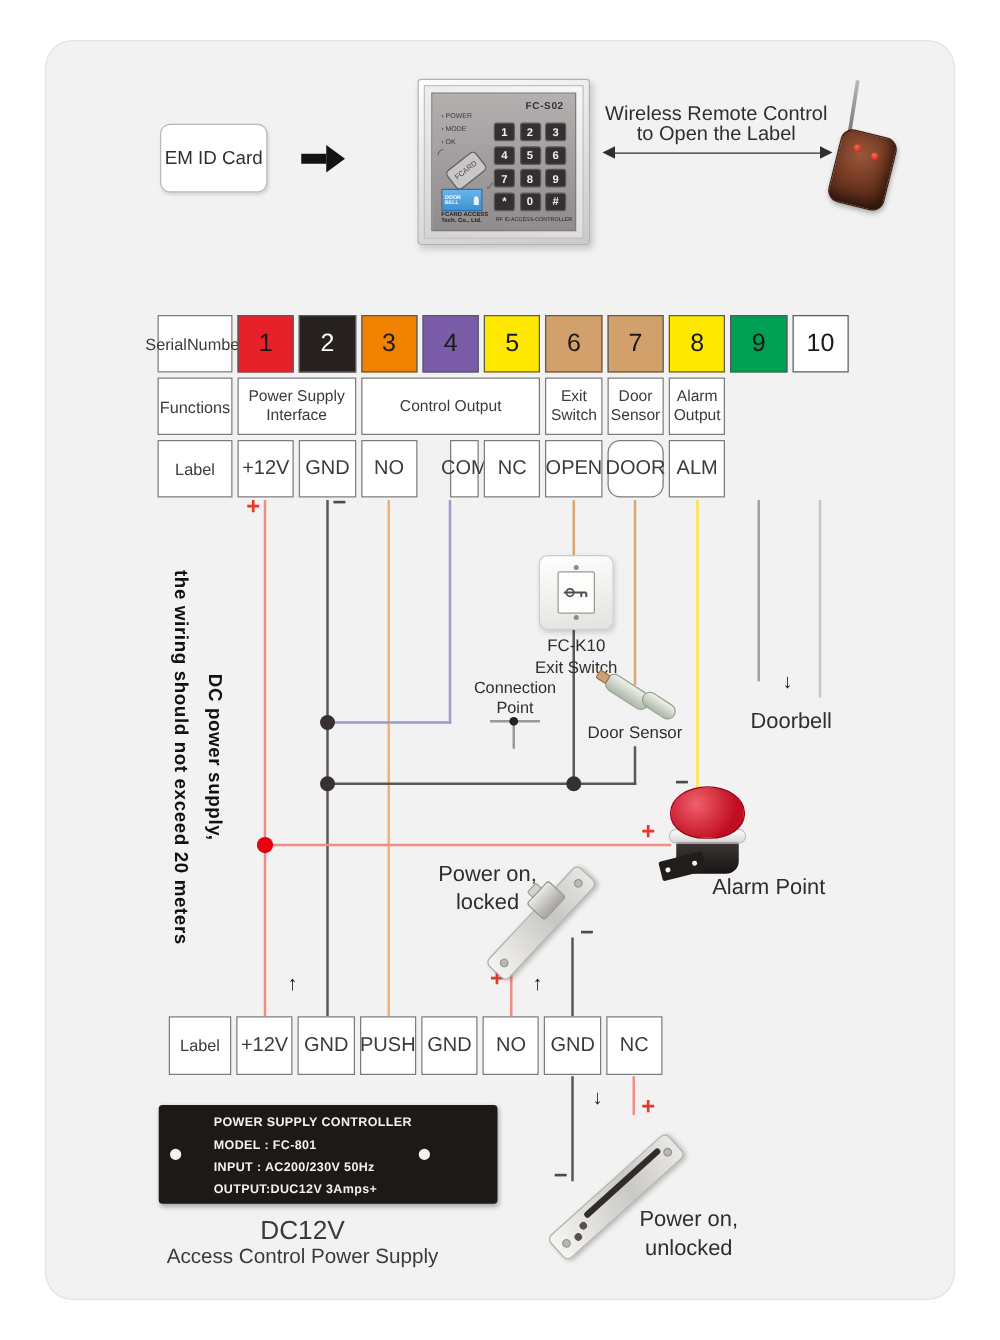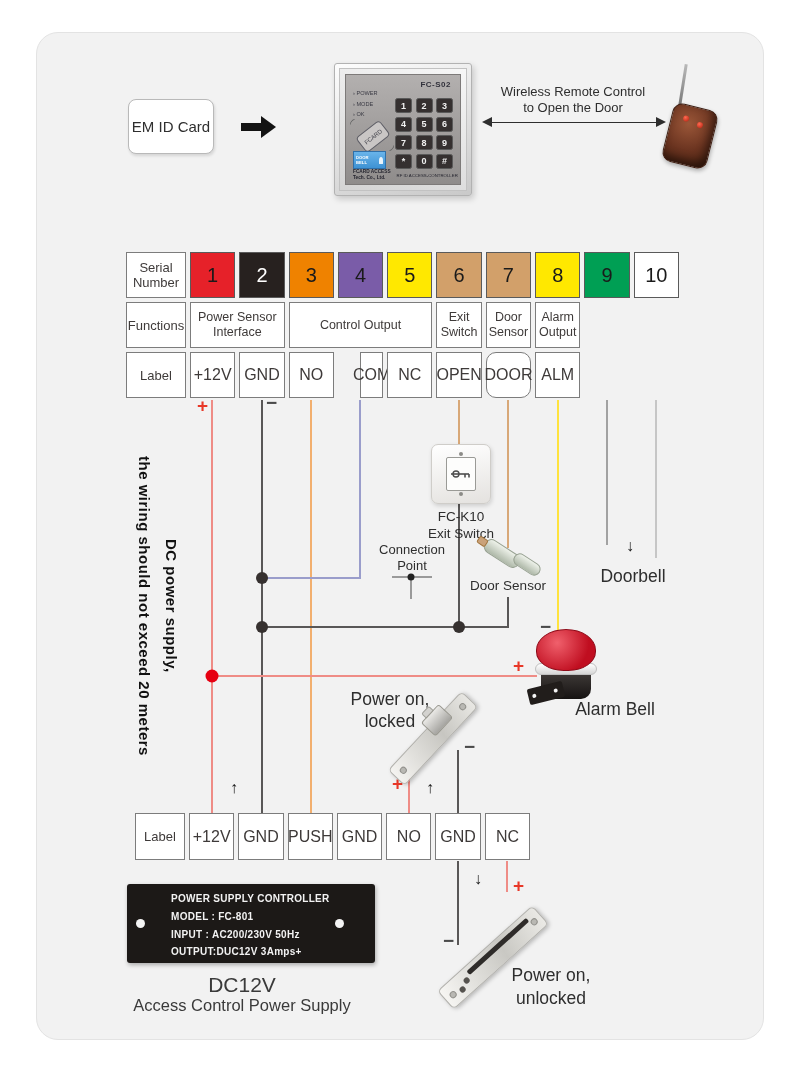--- a/index.html
+++ b/index.html
@@ -10,21 +10,21 @@
           background:#f2f2f2; border:1px solid #e3e3e3; border-radius:22px; }
 
   
   .em-card { position:absolute; left:128px; top:99px; width:86px; height:55px; background:#fff;
              border:1px solid #b9b9b9; border-radius:8px; box-shadow:1px 2px 3px rgba(0,0,0,.12);
              display:flex; align-items:center; justify-content:center; font-size:15px; color:#2f2f2f; }
   .fatarrow { position:absolute; left:241px; top:116px; height:22px; display:flex; align-items:center; }
   .fa-bar { width:20px; height:8px; background:#131313; }
   .fa-tri { width:0; height:0; border-top:11px solid transparent; border-bottom:11px solid transparent; border-left:15px solid #131313; }
 
-  .wtext { position:absolute; width:210px; left:468px; text-align:center; font-size:13px; line-height:16px; color:#2e2e2e; }
+  .wtext { position:absolute; width:210px; left:468px; text-align:center; font-size:16px; line-height:16px; color:#2e2e2e; }
   .darrow { position:absolute; left:482px; top:117px; width:184px; height:11px; }
   .dline { position:absolute; top:4.6px; left:6px; right:6px; height:1.6px; background:#2e2e2e; }
   .dhl { position:absolute; left:0; top:0; width:0; height:0; border-top:5.5px solid transparent; border-bottom:5.5px solid transparent; border-right:10px solid #2e2e2e; }
   .dhr { position:absolute; right:0; top:0; width:0; height:0; border-top:5.5px solid transparent; border-bottom:5.5px solid transparent; border-left:10px solid #2e2e2e; }
 
   
   .kp { position:absolute; left:334px; top:63px; width:138px; height:133px; }
   .kp-frame { position:absolute; inset:0; background:linear-gradient(160deg,#fdfdfd,#c9c9c9); border:1px solid #b2b2b2; border-radius:3px; box-shadow:2px 3px 6px rgba(0,0,0,.18); }
   .kp-bezel { position:absolute; inset:5px; background:linear-gradient(200deg,#f7f7f7,#d4d4d4); border:1px solid #c2c2c2; }
   .kp-panel { position:absolute; inset:11px; background:linear-gradient(180deg,#b3b0af,#8f8c8b); border:1px solid #7d7a79; }
@@ -44,21 +44,21 @@
   .remote { position:absolute; left:655px; top:62px; width:92px; height:105px; }
   .antenna { position:absolute; left:26px; top:2px; width:2.5px; height:48px; background:linear-gradient(#b9b9b9,#6f6f6f); transform:rotate(9deg); }
   .rbody { position:absolute; left:12px; top:44px; width:46px; height:60px; border-radius:10px; transform:rotate(14deg);
            background:radial-gradient(circle at 40% 30%, #9a5638, #6b3420 55%, #46200f);
            border:1px solid #3c1c10; box-shadow:inset -4px -5px 9px rgba(0,0,0,.45), 1px 2px 4px rgba(0,0,0,.3); }
   .rbtn { position:absolute; width:6px; height:6px; border-radius:50%; background:radial-gradient(circle at 35% 35%, #ff6a50, #b01d0e); }
 
   
   .trow { position:absolute; left:126px; display:grid; grid-template-columns:60px repeat(10,45.3px); column-gap:4px; height:46px; }
   .brow { position:absolute; left:135px; top:813px; display:grid; grid-template-columns:50px repeat(7,45.3px); column-gap:4px; height:47px; }
-  .cell { border:1.5px solid #7c7c7c; background:#fff; display:flex; flex-direction:column; align-items:center; justify-content:center; text-align:center; color:#3e3a39; }
+  .cell { border:1.5px solid #7c7c7c; background:#fff; display:flex; flex-direction:row; align-items:center; justify-content:center; text-align:center; color:#3e3a39; }
   .cell.hdr { font-size:13px; line-height:15px; }
   .cell.serial { font-size:20px; flex-direction:row; }
   .cell.fn { font-size:12.5px; line-height:15px; padding:0 2px; }
   .cell.lbl { font-size:16px; }
 
   
   .w { position:absolute; }
   .c-red    { background:#ef8c86; }
   .c-gray   { background:#595757; }
   .c-orange { background:#f2af6e; }
@@ -117,21 +117,21 @@
   .boltA .pin   { position:absolute; left:63px; top:-15px; width:11px; height:8px; background:#d3d2cf; border:1px solid #a0a09a; border-radius:2px; }
   .hole { position:absolute; width:7px; height:7px; border-radius:50%; background:#b9b8b3; border:1px solid #93928d; top:7px; }
   .boltB { position:absolute; left:436px; top:905px; width:112px; height:100px; }
   .boltB .plate { position:absolute; left:-7px; top:40px; width:128px; height:25px; transform:rotate(-42deg);
                   background:linear-gradient(100deg,#f7f6f3,#c9c8c3 60%,#ebeae6); border:1px solid #b0afaa; border-radius:5px;
                   box-shadow:1px 2px 4px rgba(0,0,0,.25); }
   .boltB .slot { position:absolute; left:34px; top:4px; width:80px; height:4.5px; background:#2f2c2a; border-radius:2px; }
   .boltB .scr { position:absolute; width:6px; height:6px; border-radius:50%; background:#55524e; }
 
   
-  .psu { position:absolute; left:127px; top:884px; width:248px; height:79px; background:#1c1917; border-radius:3px; box-shadow:1px 2px 4px rgba(0,0,0,.3); }
+  .psu { position:absolute; left:127px; top:884px; width:271px; height:79px; background:#1c1917; border-radius:3px; box-shadow:1px 2px 4px rgba(0,0,0,.3); }
   .psu .screw { position:absolute; width:9px; height:9px; border-radius:50%; background:#f4f4f4; top:35px; }
   .psu .line { position:absolute; left:44px; color:#f2f2f2; font-weight:bold; font-size:10px; letter-spacing:.3px; white-space:nowrap; }
 </style>
 </head>
 <body>
 
 <div class="page">
   <div class="card"></div>
 
   <div class="em-card">
@@ -177,21 +177,21 @@
       <div class="kp-foot-l">
         <div>FCARD ACCESS</div>
         <div>Tech. Co., Ltd.</div>
       </div>
       <div class="kp-foot-r">RF ID ACCESS-CONTROLLER</div>
     </div>
   </div>
 
   <div class="wtext" style="top:84px;">
     <div>Wireless Remote Control</div>
-    <div>to Open the Door</div>
+    <div>to Open the Label</div>
   </div>
   <div class="darrow">
     <span class="dhl"></span>
     <span class="dline"></span>
     <span class="dhr"></span>
   </div>
 
   <div class="remote">
     <div class="antenna"></div>
     <div class="rbody">
@@ -211,21 +211,21 @@
       <div class="cell serial" style="background: rgb(122, 92, 168); color: rgb(26, 26, 26); border-color: rgb(90, 90, 90);">4</div>
       <div class="cell serial" style="background: rgb(255, 232, 0); color: rgb(26, 26, 26); border-color: rgb(90, 90, 90);">5</div>
       <div class="cell serial" style="background: rgb(210, 160, 106); color: rgb(26, 26, 26); border-color: rgb(90, 90, 90);">6</div>
       <div class="cell serial" style="background: rgb(210, 160, 106); color: rgb(26, 26, 26); border-color: rgb(90, 90, 90);">7</div>
       <div class="cell serial" style="background: rgb(255, 232, 0); color: rgb(26, 26, 26); border-color: rgb(90, 90, 90);">8</div>
       <div class="cell serial" style="background: rgb(0, 159, 84); color: rgb(26, 26, 26); border-color: rgb(90, 90, 90);">9</div>
       <div class="cell serial" style="background: rgb(255, 255, 255); color: rgb(26, 26, 26); border-color: rgb(90, 90, 90);">10</div>
     </div>
   <div class="trow" style="top:302px;">
     <div class="cell hdr">Functions</div>
-  <div class="cell fn" style="grid-column: span 2;">Power Sensor Interface</div>
+  <div class="cell fn" style="grid-column: span 2;">Power Supply Interface</div>
       <div class="cell fn" style="grid-column: span 3;">Control Output</div>
       <div class="cell fn" style="grid-column: span 1;">Exit Switch</div>
       <div class="cell fn" style="grid-column: span 1;">Door Sensor</div>
       <div class="cell fn" style="grid-column: span 1;">Alarm Output</div>
     </div>
   <div class="trow" style="top:352px;">
     <div class="cell hdr">Label</div>
   <div class="cell lbl" style="grid-column: span 1;">+12V</div>
       <div class="cell lbl" style="grid-column: span 1;">GND</div>
       <div class="cell lbl" style="grid-column: span 1;">NO</div>
@@ -316,21 +316,21 @@
 
   <div class="bell">
     <div class="bodyb"></div>
     <div class="bracket">
       <span class="bh" style="left:4px;"></span>
       <span class="bh" style="left:26px;"></span>
     </div>
     <div class="ring"></div>
     <div class="dome"></div>
   </div>
-  <div class="dlabel" style="left:556px; top:699px; width:118px; font-size:17.5px;">Alarm Bell</div>
+  <div class="dlabel" style="left:556px; top:699px; width:118px; font-size:17.5px;">Alarm Point</div>
 
   <div class="dlabel" style="left:338px; top:688px; width:104px; font-size:17.5px; line-height:22px;">
     <div>Power on,</div>
     <div>locked</div>
   </div>
   <div class="boltA">
     <div class="plate">
       <span class="hole" style="left:6px;"></span>
       <span class="hole" style="right:6px;"></span>
       <span class="pin"></span>

